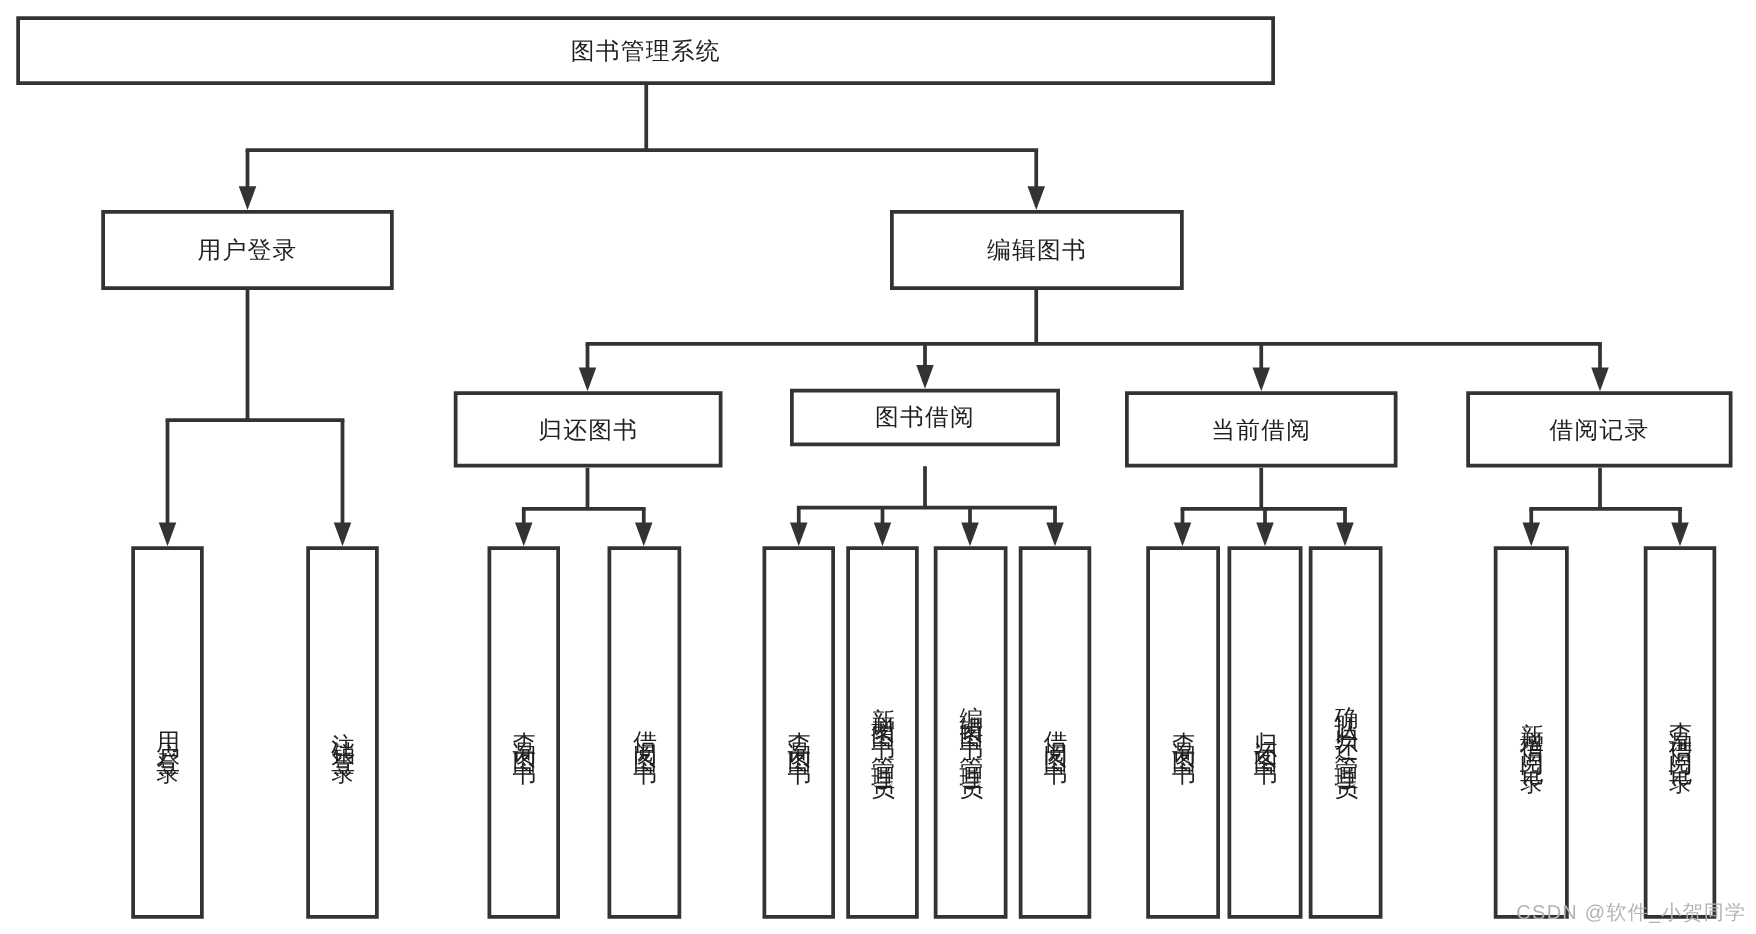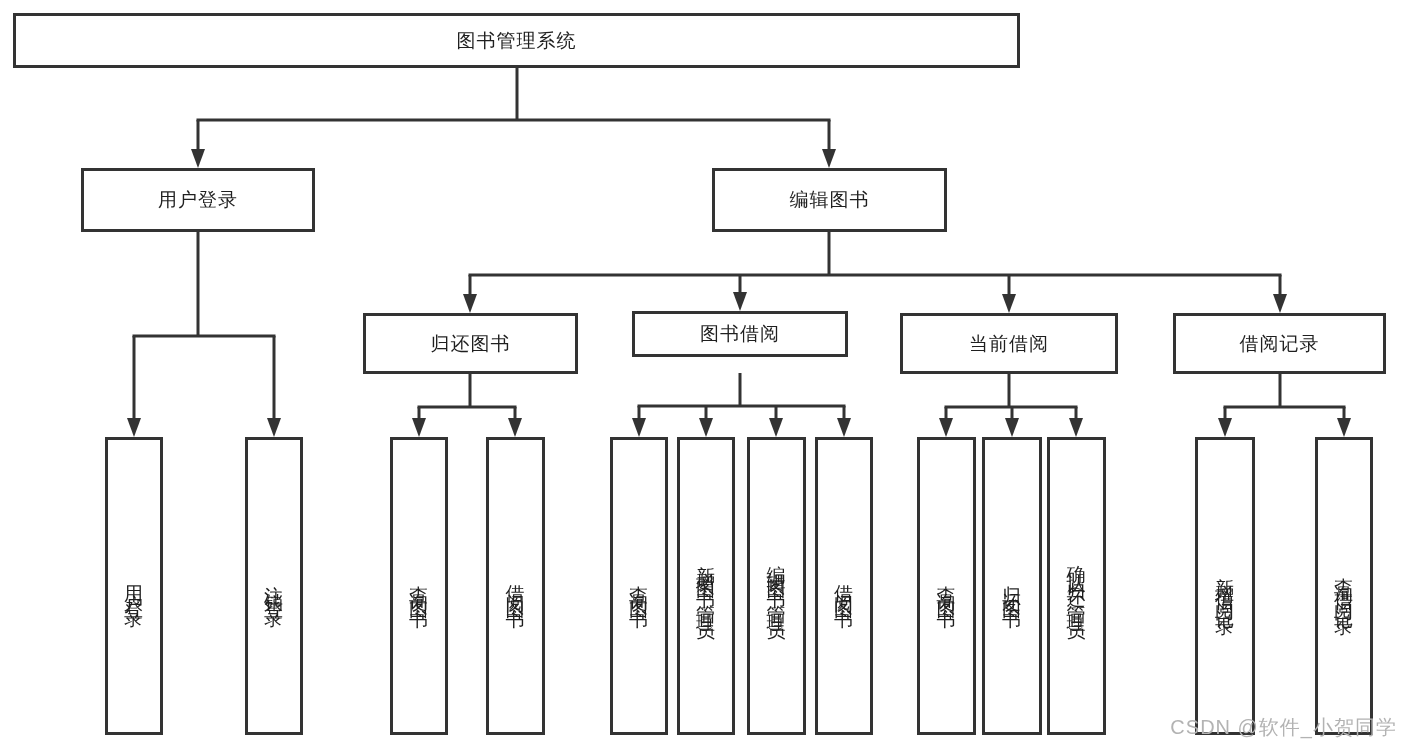--- a/index.html
+++ b/index.html
@@ -42,21 +42,21 @@
     text-orientation: mixed;
     font-size: 19px;
     line-height: 1;
     letter-spacing: 8px;
     white-space: nowrap;
   }
   .watermark {
     position: absolute;
     right: 8px;
     bottom: 6px;
-    font-size: 20px;
+    font-size: 16px;
     color: #b3b3b3;
     letter-spacing: 1px;
     white-space: nowrap;
   }
 </style>
 </head>
 <body>
 
 <div class="canvas">
 

